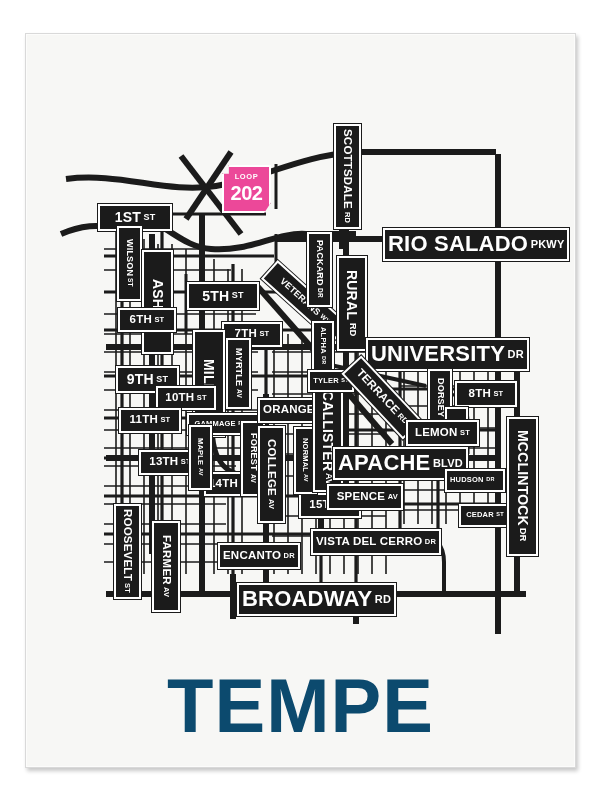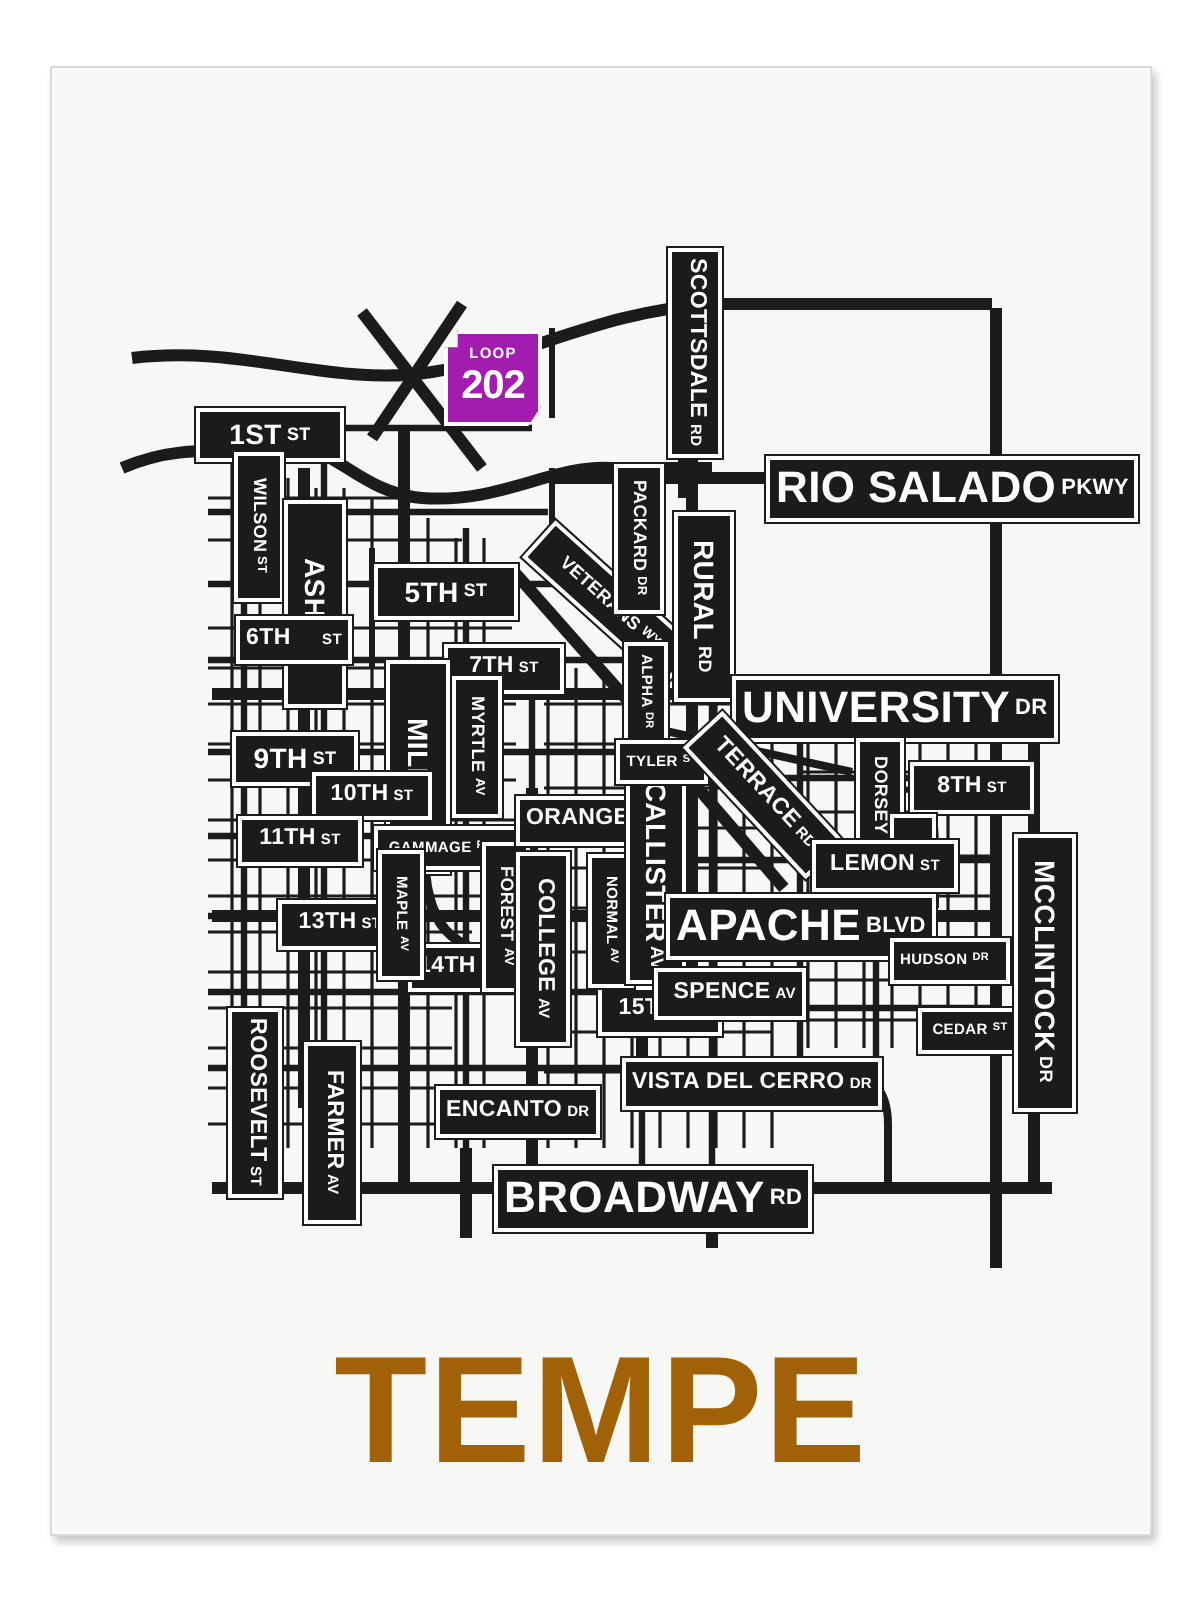--- a/index.html
+++ b/index.html
@@ -42,33 +42,33 @@
   .t-sm .nm{font-size:9px;}  .t-sm .sfx{font-size:6.5px;}
   .t-xs .nm{font-size:7.5px;} .t-xs .sfx{font-size:5.5px;}
   
   .vert{writing-mode:vertical-rl;}
   .vert .nm,.vert .sfx{display:block;}
   .vert .sfx{margin:2.5px 0 0 0;}
 
   
   #shield{
     position:absolute;left:196px;top:131px;width:45px;height:44px;
-    background:#a21caf;color:#fff;
+    background:#ec4899;color:#fff;
     border:2px solid #fff;
     box-shadow:0 0 0 1px #1b1b1b;
     clip-path:polygon(0% 18%,14% 18%,14% 0%,100% 0%,100% 78%,86% 100%,0% 100%);
     text-align:center;
   }
   #shield .loop{font-size:7.5px;font-weight:700;letter-spacing:.6px;margin-top:5px;}
   #shield .num{font-size:20px;font-weight:700;letter-spacing:-.5px;line-height:1;margin-top:2px;}
 
   
   #title{
     position:absolute;left:0;top:628px;width:549px;text-align:center;
-    font-size:76px;font-weight:700;color:#a16207;
+    font-size:76px;font-weight:700;color:#0c4a6e;
     letter-spacing:1px;font-stretch:condensed;
     font-family:"Liberation Sans","DejaVu Sans",sans-serif;
   }
 </style>
 </head>
 <body>
 
 <div id="poster">
 
   <div id="mapwrap">
@@ -185,21 +185,21 @@
           <span class="sfx">ST</span>
         </div>
         <div class="lbl t-lg vert" style="left: 116px; top: 216px; width: 21px; min-height: 95px; justify-content: center;">
           <span class="nm">ASH</span>
           <span class="sfx">AV</span>
         </div>
         <div class="lbl t-lg" style="left: 161px; top: 248px; min-width: 62px; height: 19px; justify-content: center;">
           <span class="nm">5TH</span>
           <span class="sfx">ST</span>
         </div>
-        <div class="lbl t-md" style="left: 92px; top: 274px; min-width: 48px; height: 15px; justify-content: space-between;">
+        <div class="lbl t-md" style="left: 92px; top: 274px; min-width: 48px; height: 15px; justify-content: center;">
           <span class="nm">6TH</span>
           <span class="sfx">ST</span>
         </div>
         <div class="lbl t-md" style="left: 196px; top: 288px; min-width: 50px; height: 16px; justify-content: center;">
           <span class="nm">7TH</span>
           <span class="sfx">ST</span>
         </div>
         <div class="lbl t-lg vert" style="left: 167px; top: 296px; width: 22px; min-height: 98px; justify-content: center;">
           <span class="nm">MILL</span>
           <span class="sfx">AV</span>
@@ -341,21 +341,21 @@
           <span class="sfx">ST</span>
         </div>
         <div class="lbl t-md vert" style="left: 126px; top: 487px; width: 18px; min-height: 82px; justify-content: center;">
           <span class="nm">FARMER</span>
           <span class="sfx">AV</span>
         </div>
         <div class="lbl t-md" style="left: 192px; top: 509px; min-width: 70px; height: 17px; justify-content: flex-end;">
           <span class="nm">ENCANTO</span>
           <span class="sfx">DR</span>
         </div>
-        <div class="lbl t-xl" style="left: 221px; top: 549px; min-width: 140px; height: 24px; justify-content: center;">
+        <div class="lbl t-xl" style="left: 211px; top: 549px; min-width: 140px; height: 24px; justify-content: center;">
           <span class="nm">BROADWAY</span>
           <span class="sfx">RD</span>
         </div>
       </div>
   </div>
 
   <div id="title">TEMPE</div>
 </div>
 
 </body></html>

